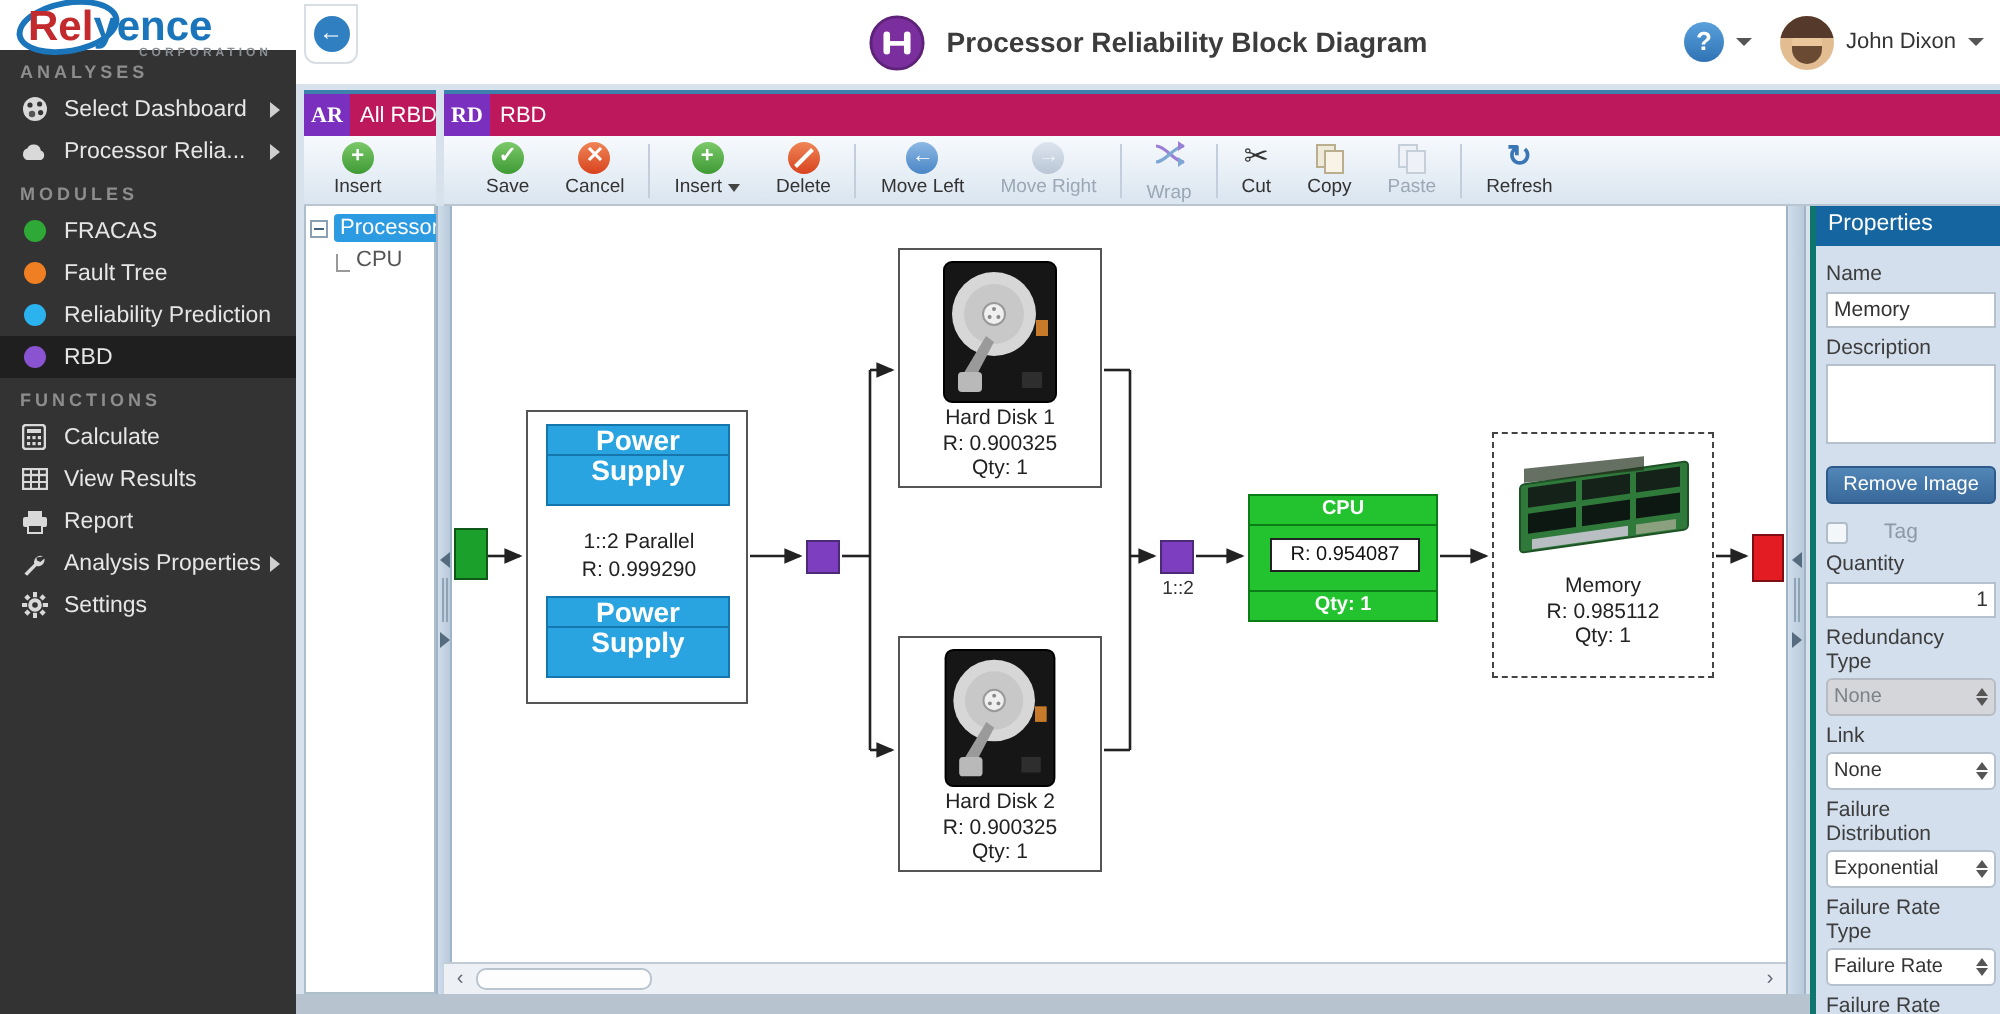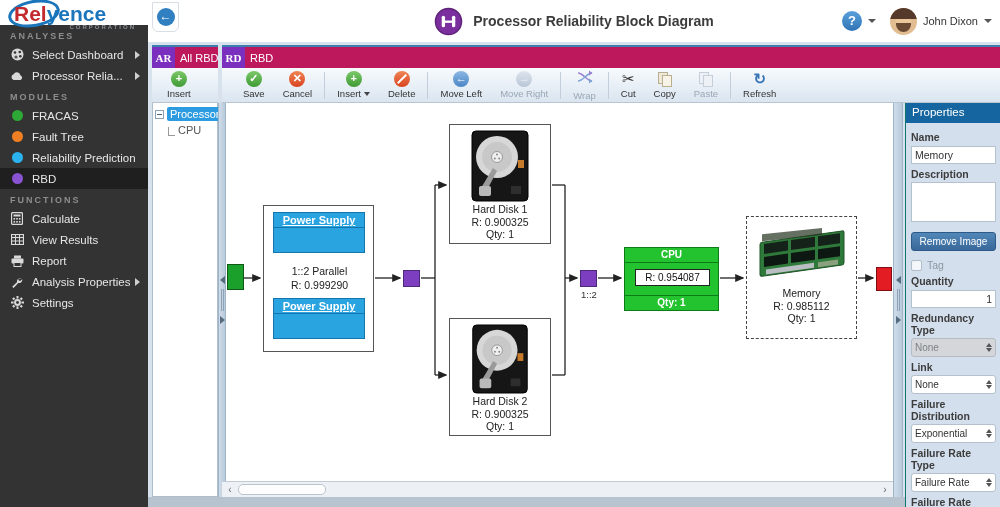--- a/index.html
+++ b/index.html
@@ -98,49 +98,49 @@
   .node { position:absolute; border:1px solid rgba(0,0,0,.45); }
   .node-start { left:1px; top:161px; width:17px; height:26px; background:#1ca02c; }
   .node-end { left:650px; top:164px; width:16px; height:24px; background:#e31b23; }
   .junction { position:absolute; width:17px; height:17px; background:#7d3fbf; border:1px solid #4d2a77; }
   .j1 { left:177px; top:167px; }
   .j2 { left:354px; top:167px; }
   .j2-label { position:absolute; left:348px; top:186px; width:30px; text-align:center; font-size:9.5px; color:#333; }
 
   .ps-group { position:absolute; left:37px; top:102px; width:111px; height:147px; background:#fff; border:1.5px solid #555; }
   .ps-block { position:absolute; left:9px; width:92px; height:41px; background:#2aa4e0; border:1px solid #1576ad; }
-  .ps-block .ps-title { height:15px; border-bottom:1px solid #1576ad; color:#fff; font-size:11px; font-weight:bold; text-align:center; line-height:15px;text-decoration:underline; }
+  .ps-block .ps-title { height:15px; border-bottom:1px solid #1576ad; color:#fff; font-size:14px; font-weight:bold; text-align:center; line-height:15px; }
   .ps-top { top:6px; } .ps-bottom { top:92px; }
   .ps-mid { position:absolute; left:0; top:58px; width:111px; text-align:center; font-size:10.5px; color:#222; line-height:14px; }
 
   .hd-box { position:absolute; left:223px; width:102px; background:#fff; border:1.5px solid #555; text-align:center; font-size:10.5px; color:#222; }
   .hd1 { top:21px; height:120px; } .hd2 { top:215px; height:118px; }
   .hd-img { margin:5px auto 1px auto; display:block; }
   .blk-lines { line-height:12.5px; }
 
   .cpu-blk { position:absolute; left:398px; top:144px; width:95px; height:64px; background:#22c32e; border:1.5px solid #0c7d16; }
   .cpu-title { height:15px; border-bottom:1.5px solid #0c7d16; color:#fff; font-size:10px; font-weight:bold; text-align:center; line-height:14px; }
   .cpu-rbox { position:absolute; left:10px; top:21px; width:75px; height:17px; background:#fff; border:1px solid #222; font-size:10px; text-align:center; line-height:16px; color:#111; }
   .cpu-qty { position:absolute; left:0; bottom:0; width:100%; height:15px; border-top:1.5px solid #0c7d16; color:#fff; font-size:10px; font-weight:bold; text-align:center; line-height:14px; }
 
   .mem-box { position:absolute; left:520px; top:113px; width:111px; height:123px; background:#fff; border:1.5px dashed #444; text-align:center; font-size:10.5px; color:#222; }
   .mem-img { margin:8px auto 2px auto; display:block; }
 
   .wires { position:absolute; left:0; top:0; width:667px; height:378px; pointer-events:none; }
 
   
-  .props { left:905px; top:103px; width:95px; height:404px; background:#d3dfec; border-left:1px solid #0f766e; z-index:3; }
+  .props { left:905px; top:103px; width:95px; height:404px; background:#d3dfec; border-left:3px solid #0f766e; z-index:3; }
   .props-header { height:20px; background:#1566a0; color:#fff; font-size:11.5px; padding:3px 6px; }
   .props-body { padding:4px 5px; }
-  .f-label { font-size:10.5px; font-weight:bold; color:#3d3d3d; margin:4px 0 2px 0; line-height:12px; }
+  .f-label { font-size:10.5px; font-weight:normal; color:#3d3d3d; margin:4px 0 2px 0; line-height:12px; }
   .f-input { width:85px; height:18px; background:#fff; border:1px solid #b5c1cc; font-size:10.5px; padding:0 3px; color:#333; font-family:"Liberation Sans",sans-serif; }
   .f-input.num { text-align:right; }
   .f-textarea { width:85px; height:40px; background:#fff; border:1px solid #b5c1cc; resize:none; font-family:"Liberation Sans",sans-serif; font-size:10.5px; }
   .f-btn { width:85px; height:19px; background:linear-gradient(#5187b8,#39689a); color:#fff; border:1px solid #2d5a88; border-radius:3px; font-size:10px; margin-top:6px; text-align:center; line-height:17px; }
-  .f-check { display:flex; align-items:center; gap:5px; margin-top:8px; color:#8d99a5; font-size:10.5px; }
+  .f-check { display:flex; align-items:center; gap:18px; margin-top:8px; color:#8d99a5; font-size:10.5px; }
   .cb { width:11px; height:11px; background:#f4f7fa; border:1px solid #b0bcc8; border-radius:2px; }
   .f-select { width:85px; height:19px; background:#fff; border:1px solid #b5c1cc; border-radius:3px; font-size:10px; color:#333; display:flex; align-items:center; padding:0 3px; }
   .f-select.disabled { background:#d4d6d9; color:#7c8288; border-color:#b7bcc2; }
   .stepper { margin-left:auto; display:flex; flex-direction:column; gap:1px; }
   .stepper .up { width:0; height:0; border-bottom:4px solid #555; border-left:3px solid transparent; border-right:3px solid transparent; }
   .stepper .dn { width:0; height:0; border-top:4px solid #555; border-left:3px solid transparent; border-right:3px solid transparent; }
 </style>
 </head>
 <body>
 

